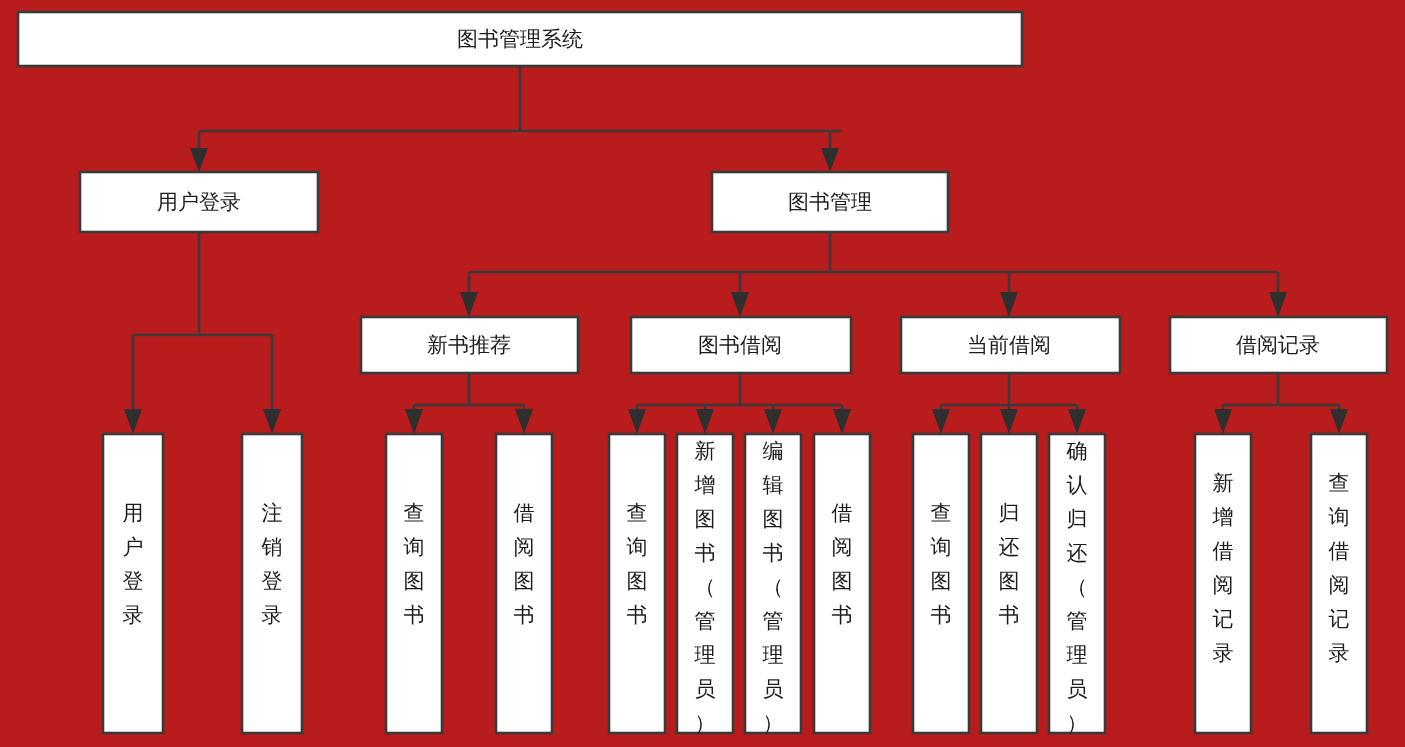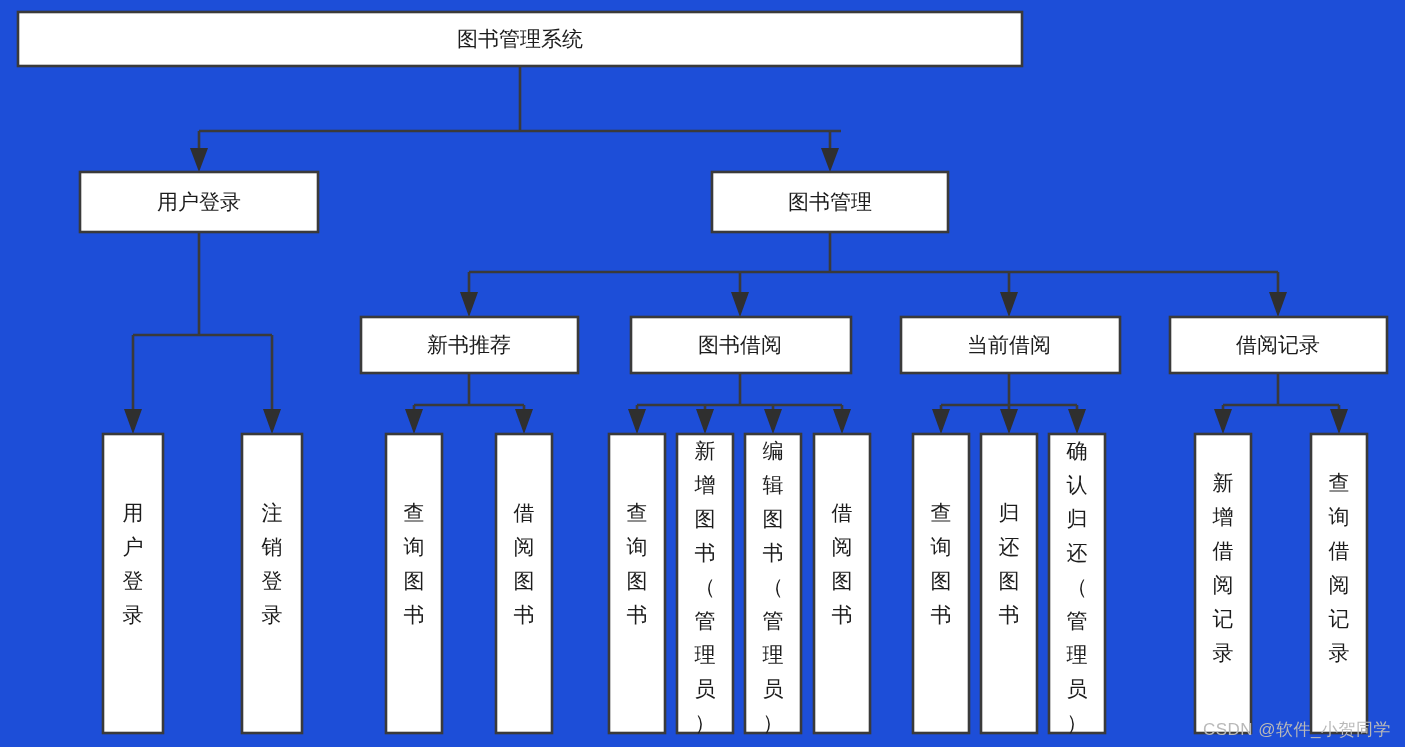--- a/index.html
+++ b/index.html
@@ -10,21 +10,21 @@
   body {
     width: 1405px;
     height: 747px;
     font-family: "Liberation Sans", "DejaVu Sans", sans-serif;
     overflow: hidden;
   }
   #diagram-root {
     position: relative;
     width: 1405px;
     height: 747px;
-    background: #1d4ed8;
+    background: #b91c1c;
   }
   svg#tree-svg {
     position: absolute;
     left: 0;
     top: 0;
     width: 1405px;
     height: 747px;
     display: block;
   }
   .node-box {
@@ -245,15 +245,14 @@
       <text class="node-label-v vtext" x="1223" y="490"><tspan x="1223" y="490">新</tspan><tspan x="1223" y="524">增</tspan><tspan x="1223" y="558">借</tspan><tspan x="1223" y="592">阅</tspan><tspan x="1223" y="626">记</tspan><tspan x="1223" y="660">录</tspan></text>
     </g>
 
     <g>
       <rect class="node-box" x="1311" y="434" width="56" height="299"></rect>
       <text class="node-label-v vtext" x="1339" y="490"><tspan x="1339" y="490">查</tspan><tspan x="1339" y="524">询</tspan><tspan x="1339" y="558">借</tspan><tspan x="1339" y="592">阅</tspan><tspan x="1339" y="626">记</tspan><tspan x="1339" y="660">录</tspan></text>
     </g>
 
   </svg>
 
-  <div class="watermark">CSDN @软件_小贺同学</div>
 
 </div>
 
 </body></html>

